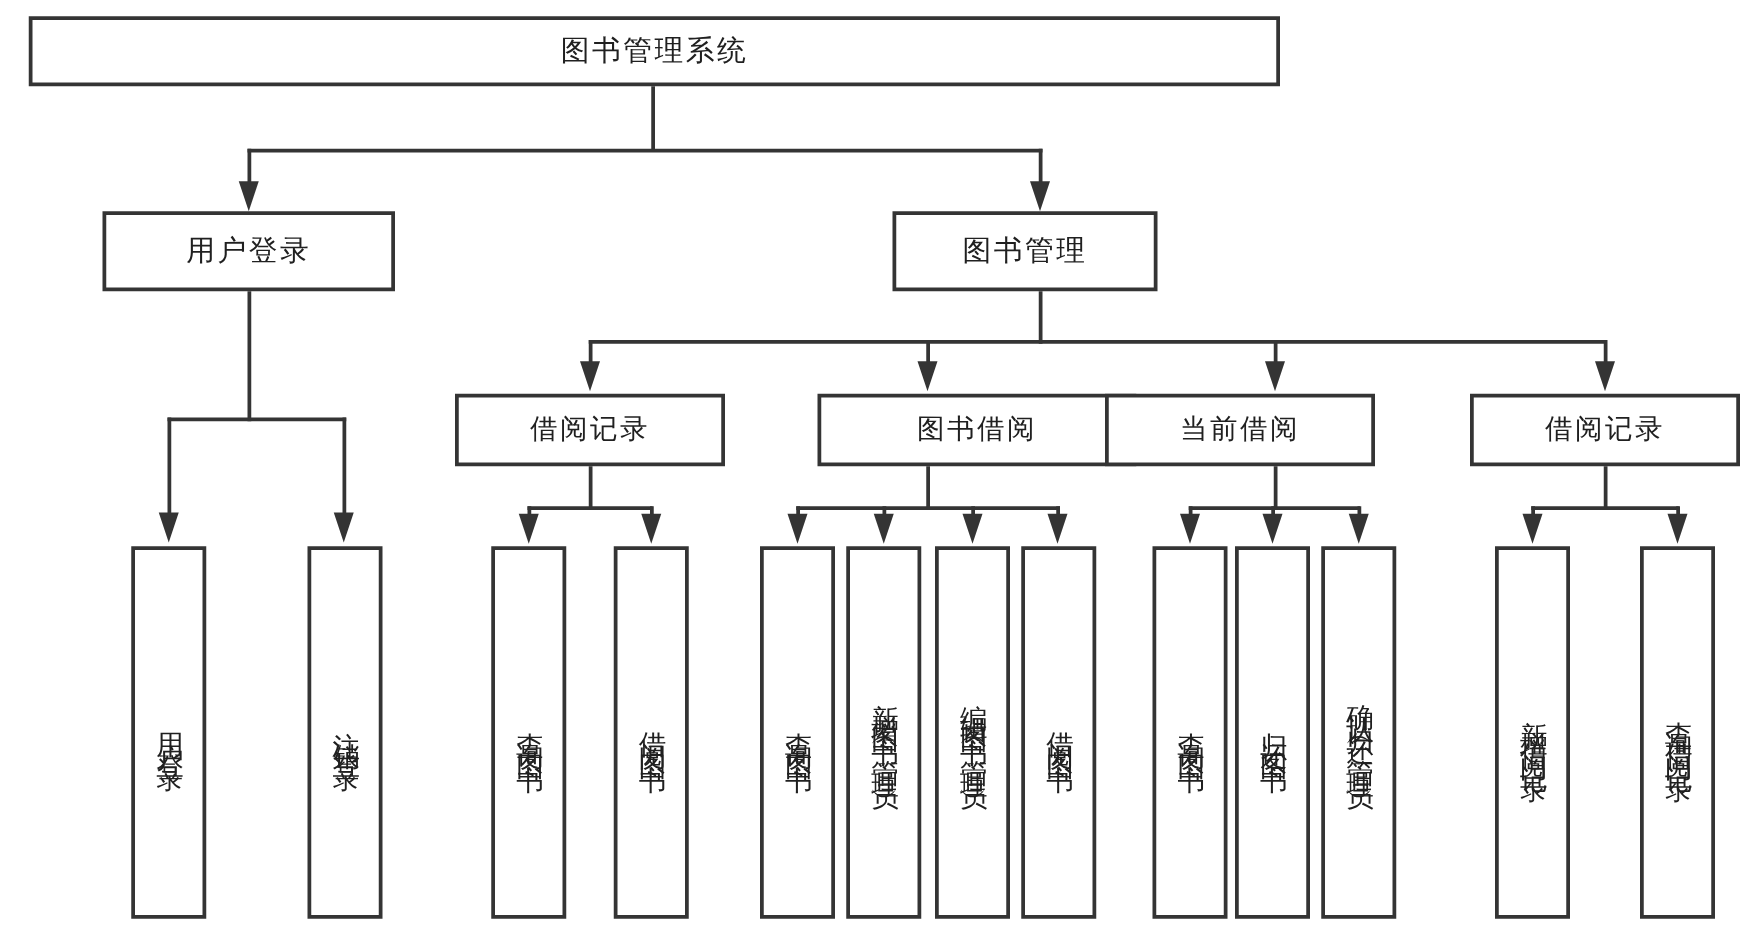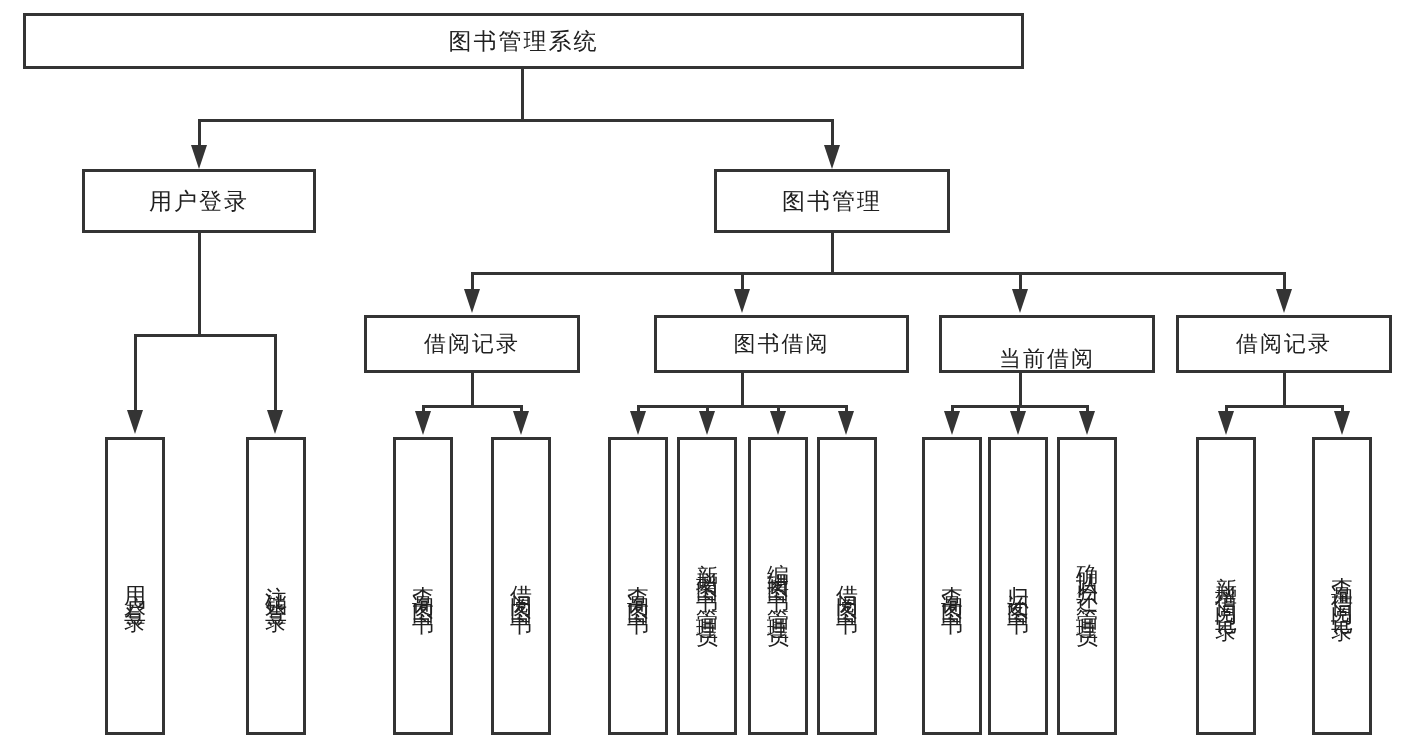--- a/index.html
+++ b/index.html
@@ -68,21 +68,21 @@
   <div class="vline" style="left:521px;top:69px;height:52px;"></div>
   <div class="hline" style="left:198px;top:119px;width:636px;"></div>
   <div class="vline" style="left:198px;top:119px;height:30px;"></div>
   <div class="arrow" style="left:191px;top:145px;"></div>
   <div class="vline" style="left:831px;top:119px;height:30px;"></div>
   <div class="arrow" style="left:824px;top:145px;"></div>
 
   <div class="box" style="left:82px;top:169px;width:234px;height:64px;">
     <span class="root-label">用户登录</span>
   </div>
-  <div class="box" style="left:714px;top:169px;width:236px;height:64px;">
+  <div class="box" style="left:714px;top:169px;width:212px;height:64px;">
     <span class="root-label">图书管理</span>
   </div>
 
   <div class="vline" style="left:198px;top:233px;height:104px;"></div>
   <div class="hline" style="left:134px;top:334px;width:143px;"></div>
   <div class="vline" style="left:134px;top:334px;height:80px;"></div>
   <div class="arrow" style="left:127px;top:410px;"></div>
   <div class="vline" style="left:274px;top:334px;height:80px;"></div>
   <div class="arrow" style="left:267px;top:410px;"></div>
 
@@ -96,21 +96,21 @@
   <div class="arrow" style="left:1012px;top:289px;"></div>
   <div class="vline" style="left:1283px;top:272px;height:20px;"></div>
   <div class="arrow" style="left:1276px;top:289px;"></div>
 
   <div class="box" style="left:364px;top:315px;width:216px;height:58px;">
     <span class="hlabel">借阅记录</span>
   </div>
   <div class="box" style="left:634px;top:315px;width:255px;height:58px;margin-left:20px;">
     <span class="hlabel">图书借阅</span>
   </div>
-  <div class="box" style="left:939px;top:315px;width:216px;height:58px;align-items:flex-end;">
+  <div class="box" style="left:884px;top:315px;width:216px;height:58px;">
     <span class="hlabel">当前借阅</span>
   </div>
   <div class="box" style="left:1176px;top:315px;width:216px;height:58px;">
     <span class="hlabel">借阅记录</span>
   </div>
 
   <div class="vline" style="left:471px;top:373px;height:35px;"></div>
   <div class="hline" style="left:422px;top:405px;width:100px;"></div>
   <div class="vline" style="left:422px;top:405px;height:10px;"></div>
   <div class="arrow" style="left:415px;top:411px;"></div>

